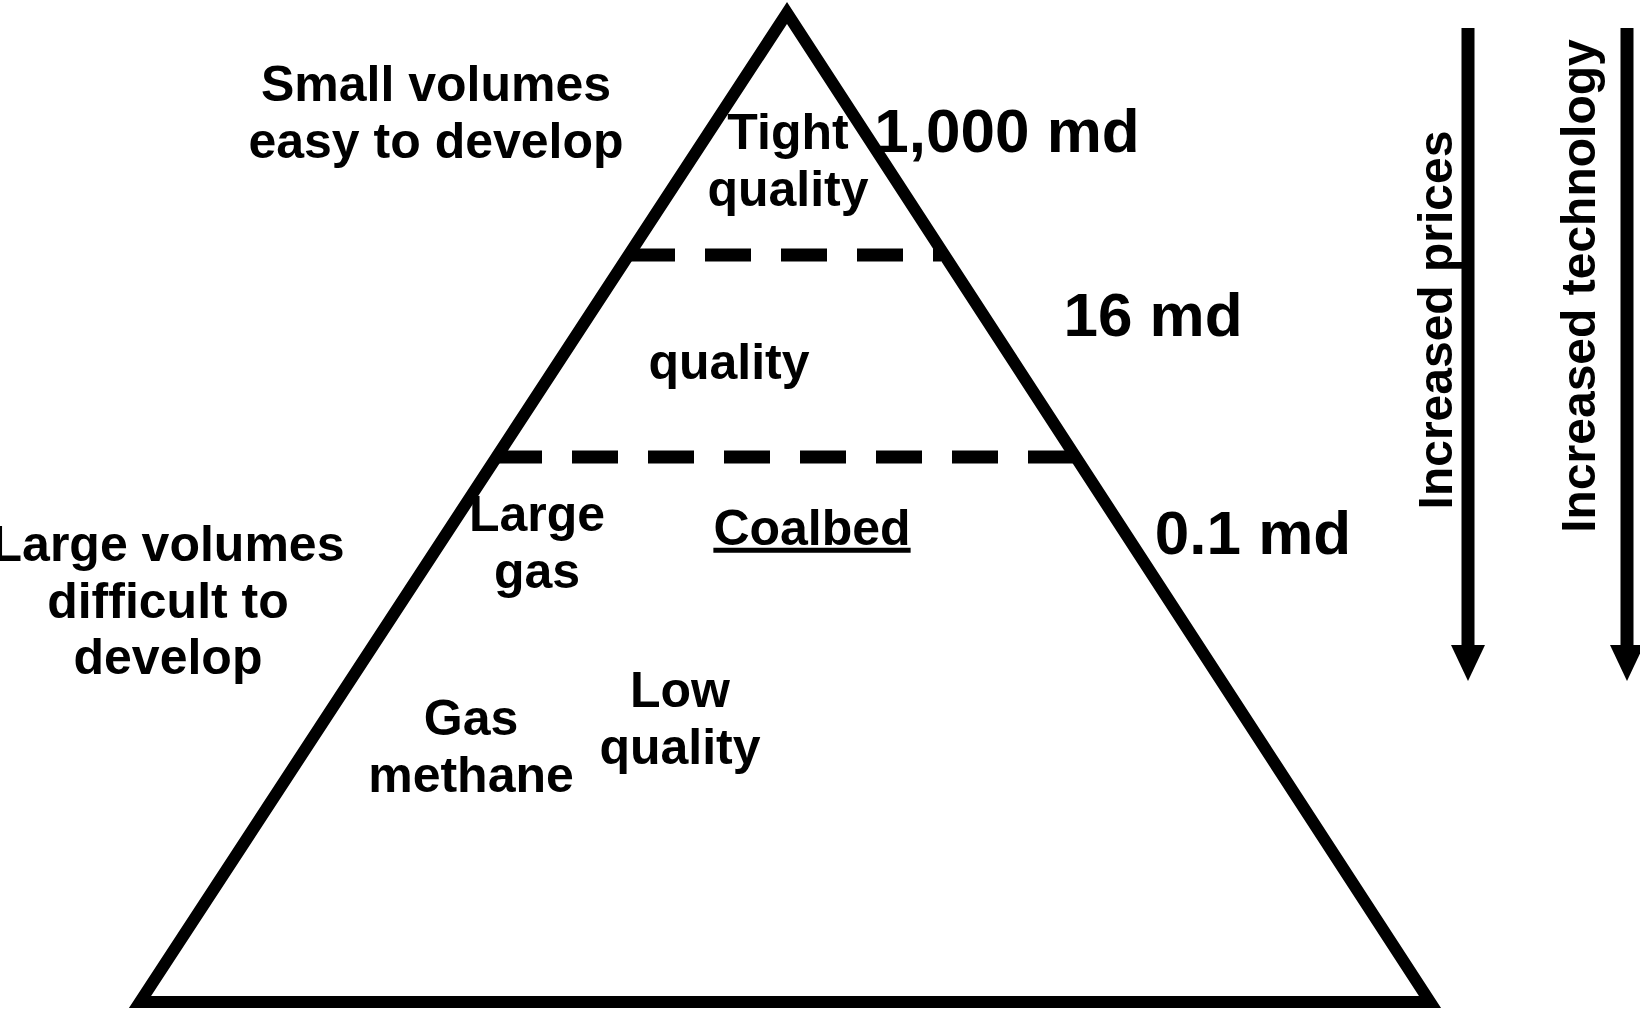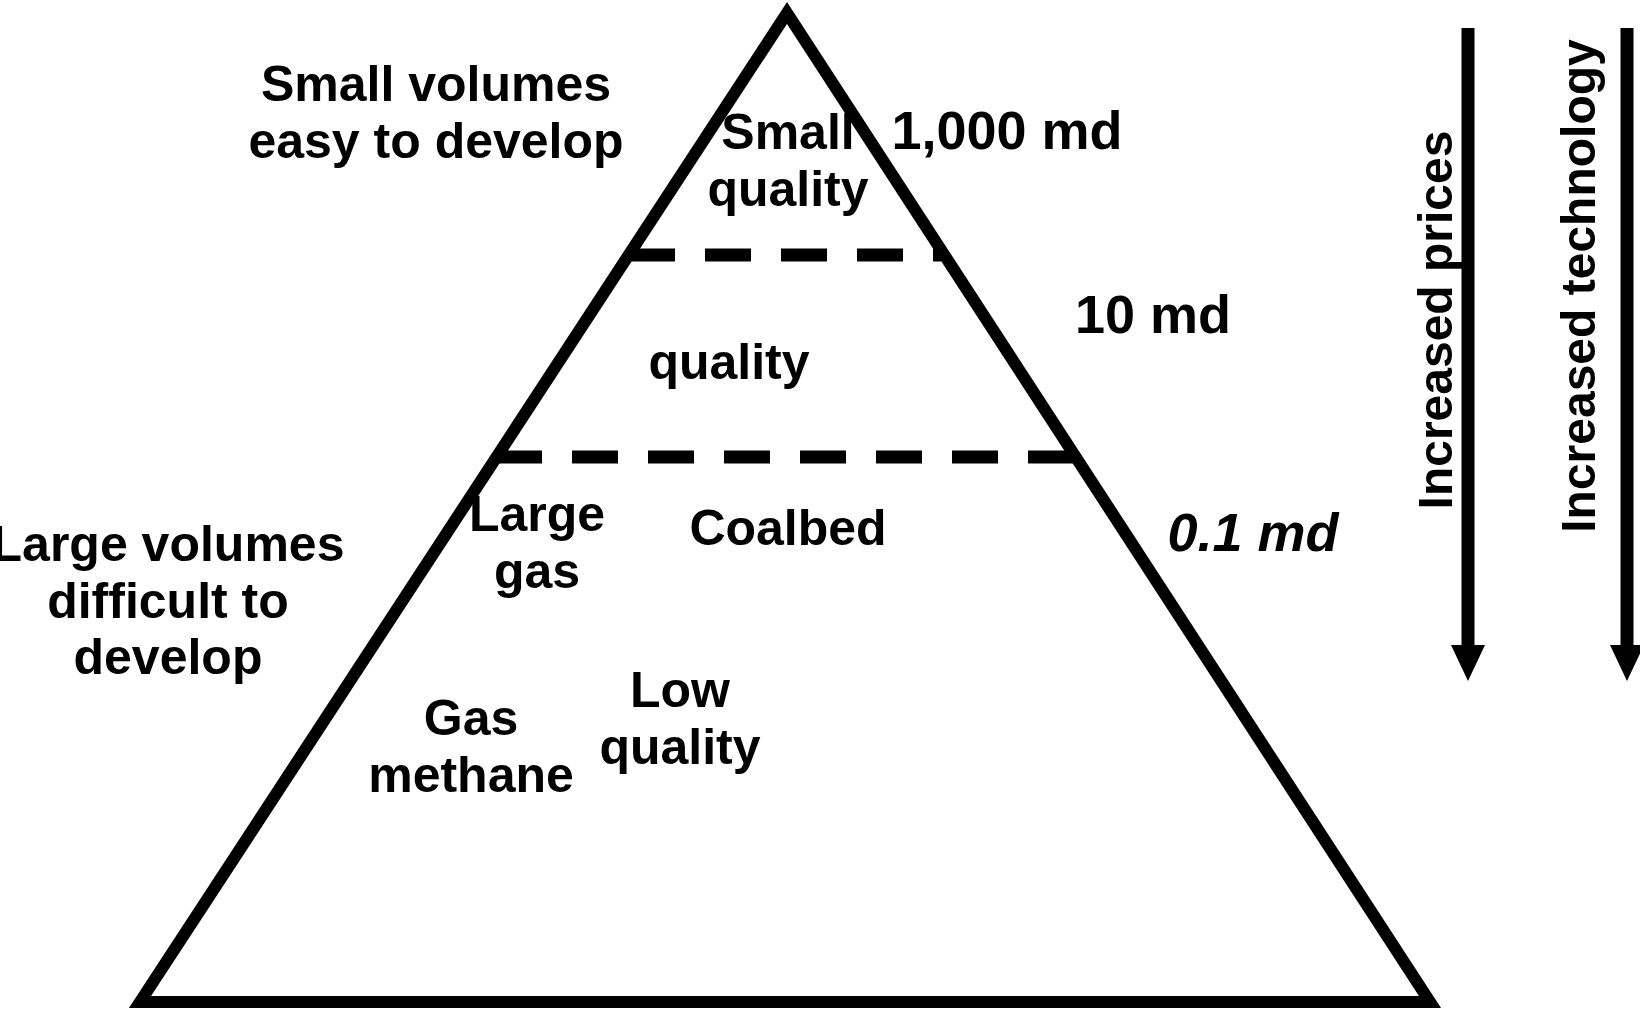--- a/index.html
+++ b/index.html
@@ -25,21 +25,21 @@
   .lbl {
     position: absolute;
     transform: translate(-50%, -50%);
     text-align: center;
     font-size: 50px;
     line-height: 1.13;
     white-space: nowrap;
     letter-spacing: 0px;
   }
   .md {
-    font-size: 54px;
+    font-size: 62px;
   }
   .vlabel {
     position: absolute;
     transform: translate(-50%, -50%) rotate(-90deg);
     font-size: 48px;
     white-space: nowrap;
   }
 </style>
 </head>
 <body>
@@ -70,48 +70,48 @@
     <div>easy to develop</div>
   </div>
 
   <div class="lbl" style="left:168px; top:601px;">
     <div>Large volumes</div>
     <div>difficult to</div>
     <div>develop</div>
   </div>
 
   <div class="lbl" style="left:788px; top:160px;">
-    <div>Small</div>
+    <div>Tight</div>
     <div>quality</div>
   </div>
 
   <div class="lbl" style="left:729px; top:362px;">
     <div>quality</div>
   </div>
 
   <div class="lbl" style="left:537px; top:542px;">
     <div>Large</div>
     <div>gas</div>
   </div>
 
-  <div class="lbl" style="left:788px; top:528px;">
+  <div class="lbl" style="left:812px; top:528px;text-decoration:underline;">
     <div>Coalbed</div>
   </div>
 
   <div class="lbl" style="left:680px; top:718px;">
     <div>Low</div>
     <div>quality</div>
   </div>
 
   <div class="lbl" style="left:471px; top:746px;">
     <div>Gas</div>
     <div>methane</div>
   </div>
 
 
   <div class="lbl md" style="left:1007px; top:131px;">1,000 md</div>
-  <div class="lbl md" style="left:1153px; top:315px;">10 md</div>
-  <div class="lbl md" style="left:1253px; top:533px;font-style:italic;">0.1 md</div>
+  <div class="lbl md" style="left:1153px; top:315px;">16 md</div>
+  <div class="lbl md" style="left:1253px; top:533px;">0.1 md</div>
 
   <div class="vlabel" style="left:1435px; top:320px;">Increased prices</div>
   <div class="vlabel" style="left:1578px; top:286px;">Increased technology</div>
 
 </div>
 
 </body></html>

